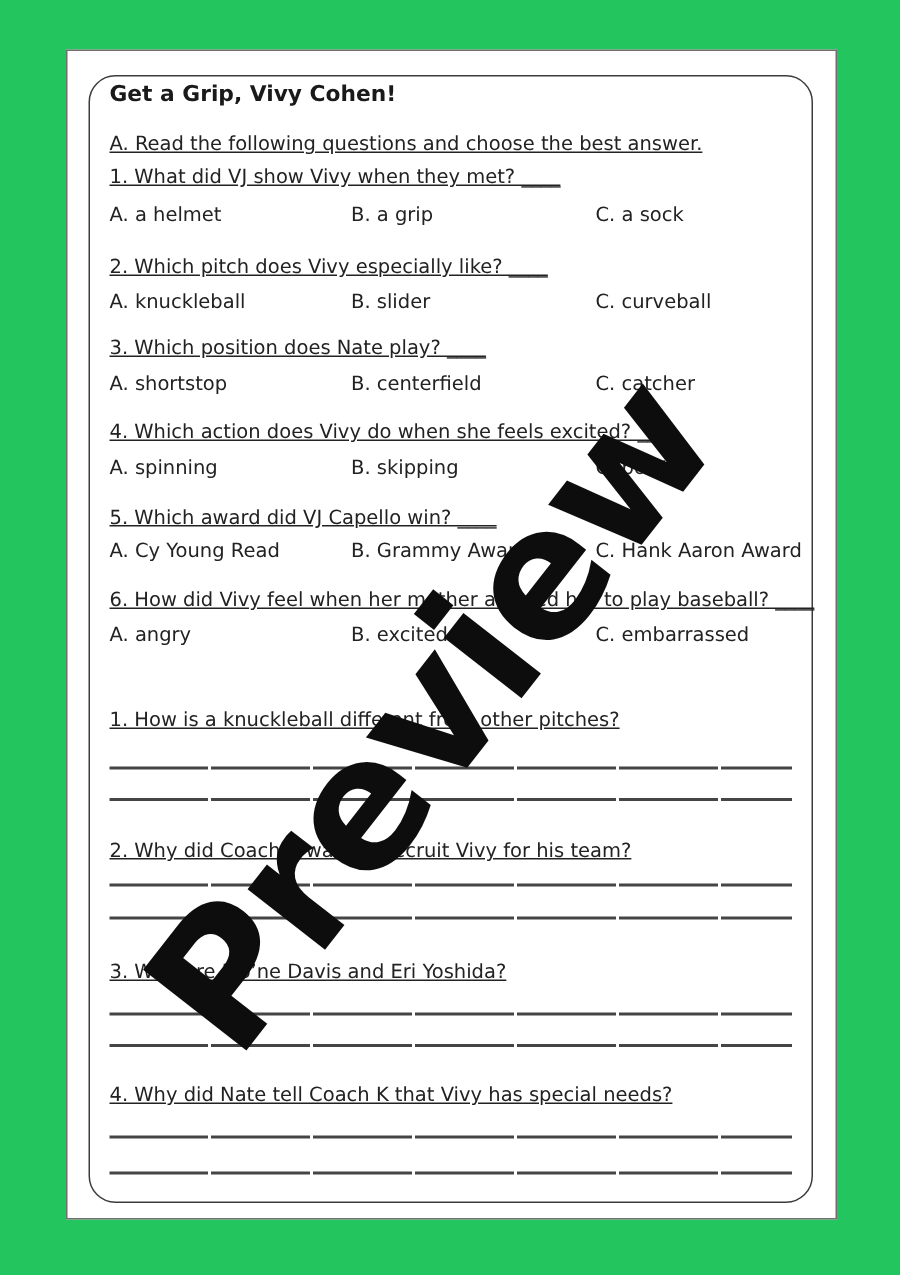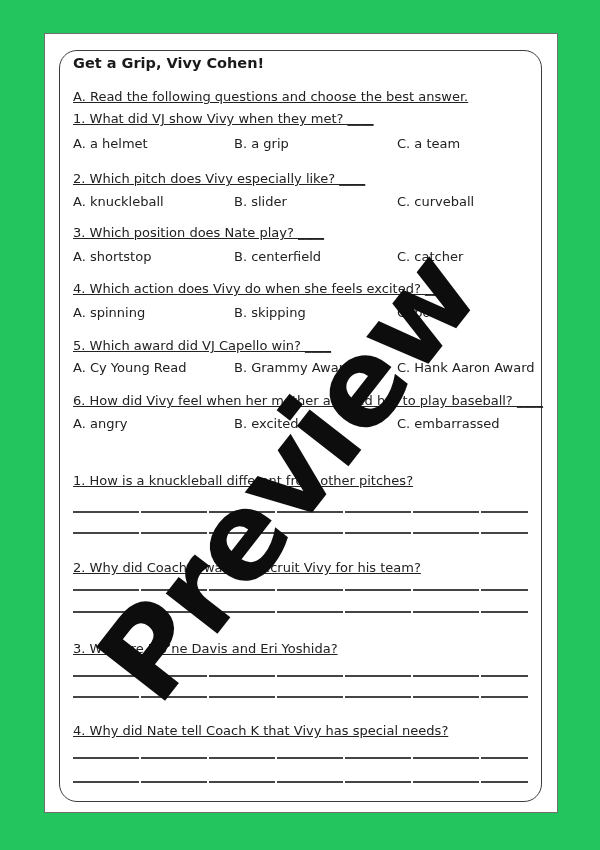--- a/index.html
+++ b/index.html
@@ -58,21 +58,21 @@
   <div class="header-row">
     <span>Get a Grip, Vivy Cohen!</span>
   </div>
 
   <div class="row" style="top:89px">A. Read the following questions and choose the best answer.</div>
 
   <div class="row" style="top:111px">1. What did VJ show Vivy when they met? ____</div>
   <div class="row opts" style="top:136px">
     <span class="opt opt-a">A. a helmet</span>
     <span class="opt opt-b">B. a grip</span>
-    <span class="opt opt-c">C. a team</span>
+    <span class="opt opt-c">C. a sock</span>
   </div>
 
   <div class="row" style="top:171px">2. Which pitch does Vivy especially like? ____</div>
   <div class="row opts" style="top:194px">
     <span class="opt opt-a">A. knuckleball</span>
     <span class="opt opt-b">B. slider</span>
     <span class="opt opt-c">C. curveball</span>
   </div>
 
   <div class="row" style="top:225px">3. Which position does Nate play? ____</div>

